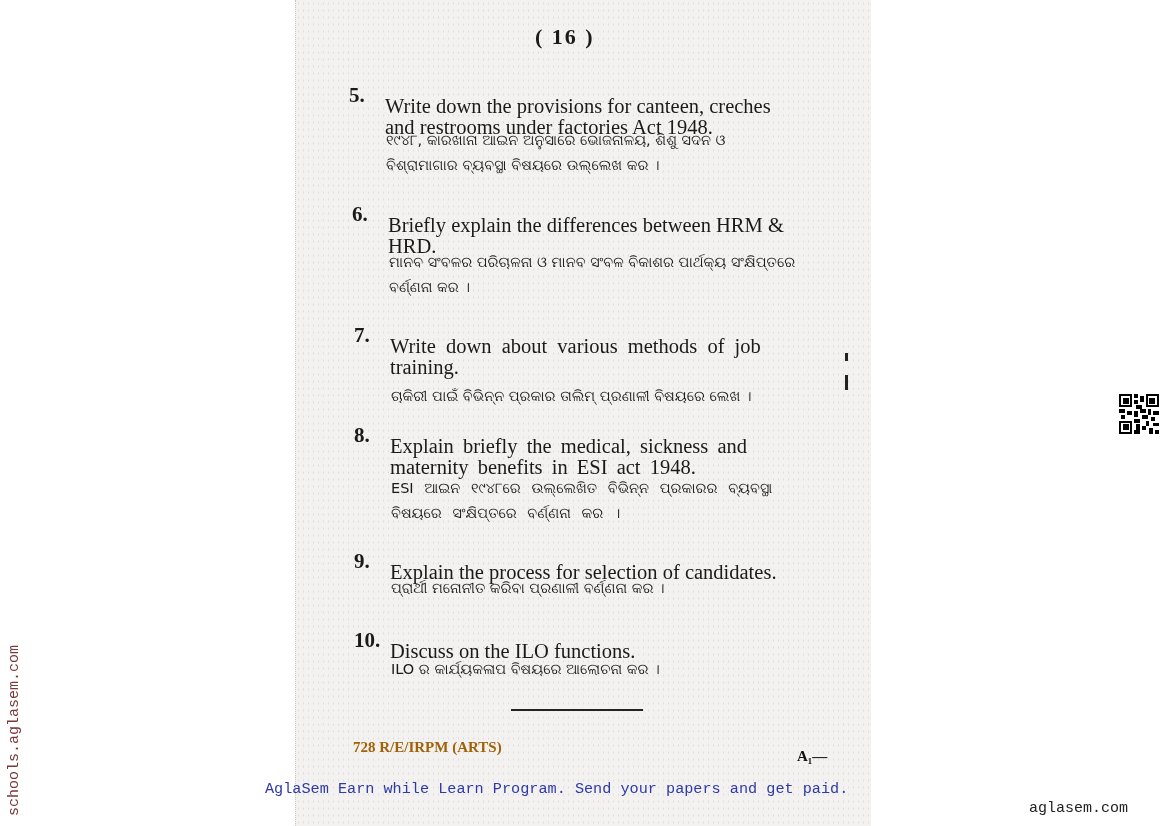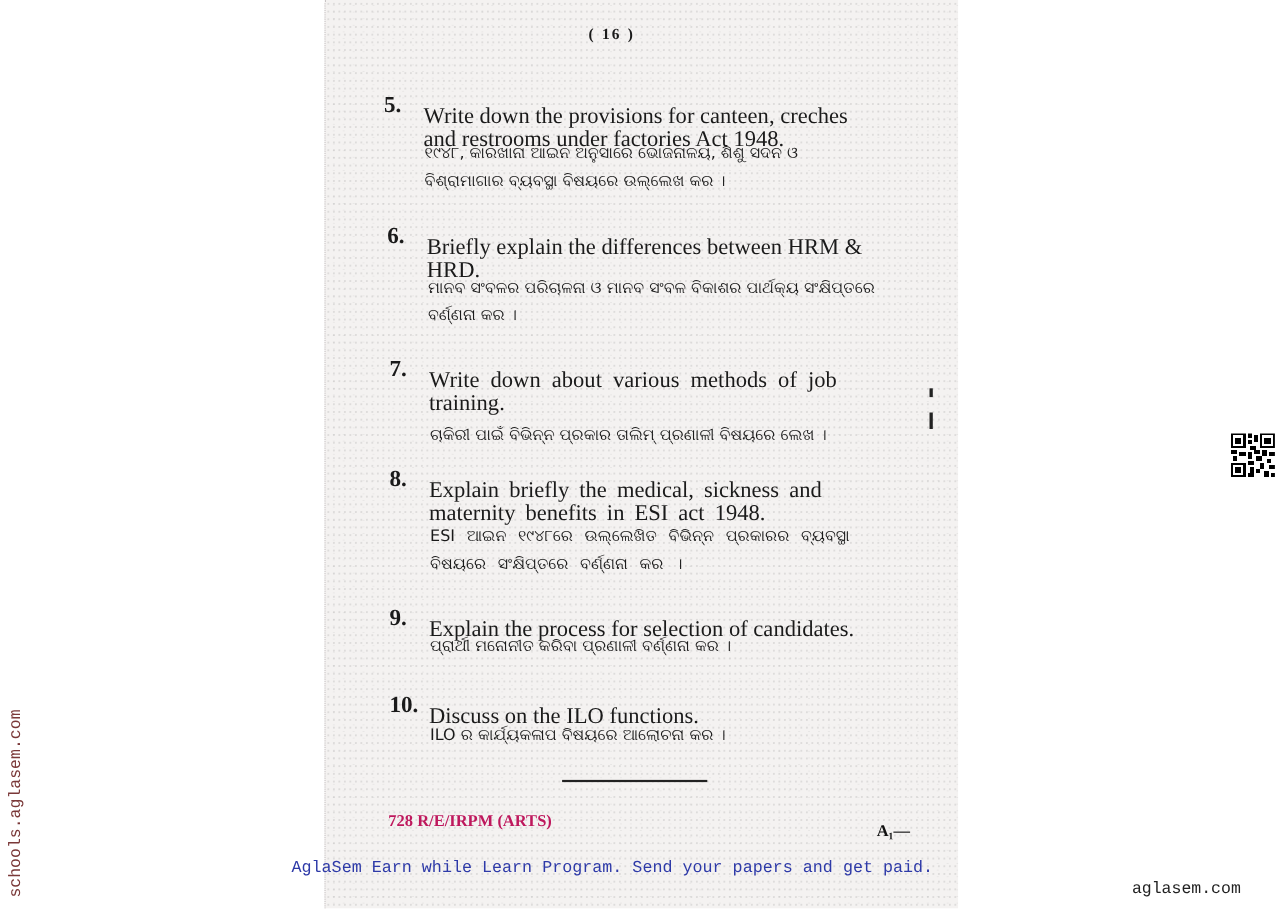--- a/index.html
+++ b/index.html
@@ -13,42 +13,42 @@
     background: #f4f2f1;
     background-image:
       radial-gradient(rgba(120,120,120,0.18) 0.6px, transparent 0.8px),
       radial-gradient(rgba(150,150,150,0.12) 0.6px, transparent 0.8px);
     background-size: 5px 7px, 9px 6px;
     background-position: 0 0, 3px 2px;
     border-left: 1px dotted #c8c4c4;
   }
   .page-number {
     position: absolute; left: 535px; top: 24px;
-    font-size: 14px; font-weight: bold; color: #1a1a1a; letter-spacing: 2px;
+    font-size: 22px; font-weight: bold; color: #1a1a1a; letter-spacing: 2px;
   }
   .question { position: absolute; left: 349px; color: #1a1a1a; }
   .q-num {
     position: absolute; left: 0; top: 0;
     font-size: 21px; font-weight: bold;
   }
   .q-en {
     position: absolute; left: 36px; top: 16px; width: 410px;
     font-size: 20.5px; line-height: 21px; color: #1a1a1a;
   }
   .q-or {
     position: absolute; left: 37px; width: 410px;
     font-family: "DejaVu Sans", sans-serif;
     font-size: 14.5px; line-height: 25px; color: #1a1a1a;
   }
   .rule {
     position: absolute; left: 511px; top: 709px; width: 132px; height: 1.5px; background: #222;
   }
   .code {
     position: absolute; left: 353px; top: 739px;
-    font-size: 15px; font-weight: bold; color: #be185d;
+    font-size: 15px; font-weight: bold; color: #a16207;
   }
   .sig {
     position: absolute; left: 797px; top: 748px;
     font-size: 15px; font-weight: bold; color: #111; text-align: right;
   }
   .margin-mark {
     position: absolute; left: 845px; width: 3px; background: #222;
   }
   .footer-promo {
     position: absolute; left: 265px; top: 780px; width: 640px;

